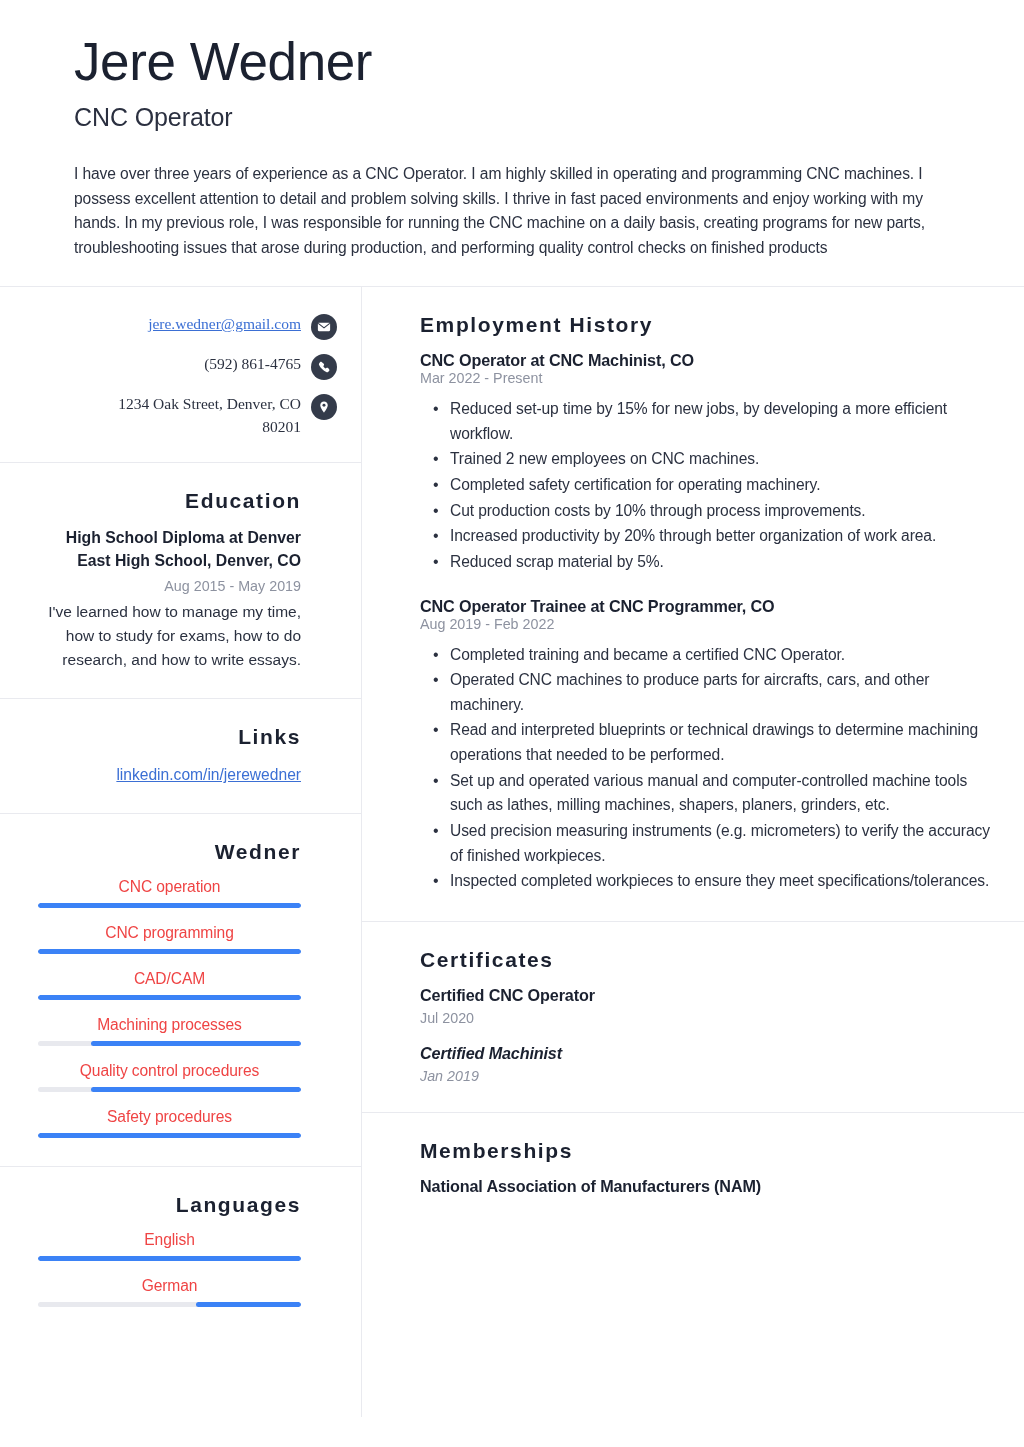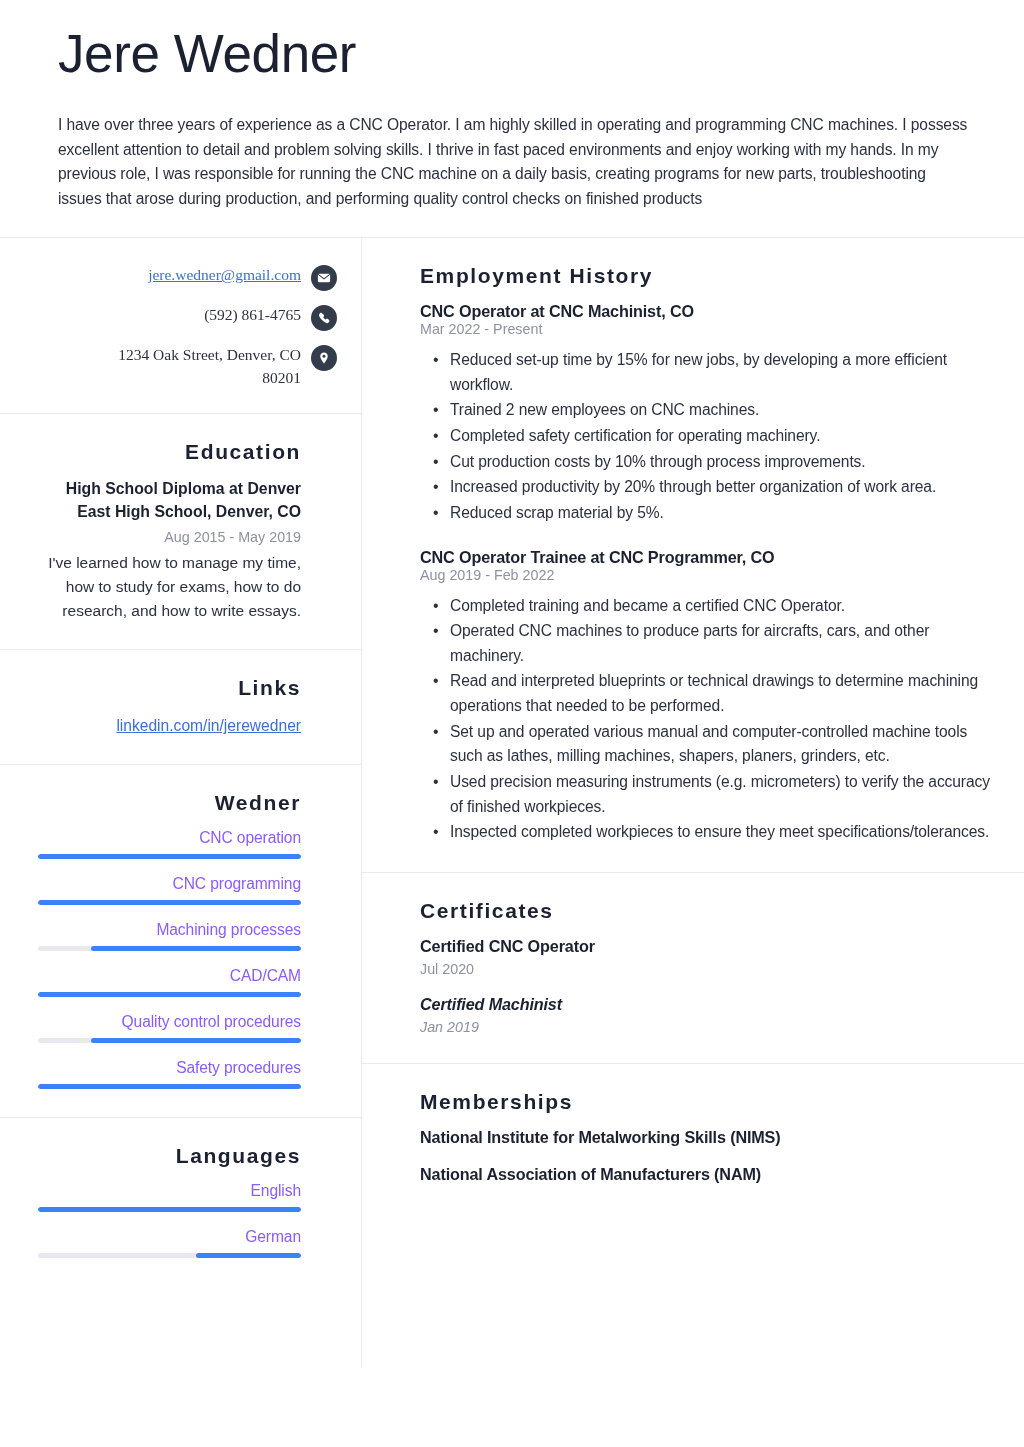--- a/index.html
+++ b/index.html
@@ -14,21 +14,22 @@
   }
   .page {
     width: 1024px;
     min-height: 1447px;
     background: #fff;
     position: relative;
   }
 
   
   .header {
-    padding: 24px 56px 26px 58px;
+    padding: 32px 56px 26px 58px;
+    margin-left: 16px;
   }
   .full-name {
     font-size: 53px;
     font-weight: 400;
     letter-spacing: -0.4px;
     line-height: 1.12;
     color: #1b2130;
   }
   .job-title {
     font-size: 25px;
@@ -145,23 +146,23 @@
   .link-item {
     font-size: 15.6px;
     line-height: 1.5;
   }
 
   
   .bar-item { margin-bottom: 16px; }
   .bar-item:last-child { margin-bottom: 2px; }
   .bar-label {
     font-size: 15.6px;
-    color: #8b5cf6;
+    color: #ef4444;
     margin-bottom: 7px;
-    text-align: right;
+    text-align: center;
     letter-spacing: -0.1px;
   }
   .bar-track {
     height: 5px;
     background: #e8e9ee;
     border-radius: 3px;
     overflow: hidden;
     display: flex;
     justify-content: flex-end;
   }
@@ -241,20 +242,21 @@
   }
   .member-item:last-child { margin-bottom: 0; }
 </style>
 </head>
 <body>
 
 <div class="page">
 
   <div class="header">
     <h1 class="full-name">Jere Wedner</h1>
+    <div class="job-title">CNC Operator</div>
     <p class="summary">I have over three years of experience as a CNC Operator. I am highly skilled in operating and programming CNC machines. I possess excellent attention to detail and problem solving skills. I thrive in fast paced environments and enjoy working with my hands. In my previous role, I was responsible for running the CNC machine on a daily basis, creating programs for new parts, troubleshooting issues that arose during production, and performing quality control checks on finished products</p>
   </div>
   <div class="hrule"></div>
 
   <div class="body-wrap">
 
     <div class="col-left">
 
       <div class="lblock contact">
         <div class="contact-row">
@@ -312,29 +314,29 @@
                 <div class="bar-fill" style="width: 100%;"></div>
               </div>
             </div>
             <div class="bar-item">
               <div class="bar-label">CNC programming</div>
               <div class="bar-track">
                 <div class="bar-fill" style="width: 100%;"></div>
               </div>
             </div>
             <div class="bar-item">
+              <div class="bar-label">CAD/CAM</div>
+              <div class="bar-track">
+                <div class="bar-fill" style="width: 100%;"></div>
+              </div>
+            </div>
+            <div class="bar-item">
               <div class="bar-label">Machining processes</div>
               <div class="bar-track">
                 <div class="bar-fill" style="width: 80%;"></div>
-              </div>
-            </div>
-            <div class="bar-item">
-              <div class="bar-label">CAD/CAM</div>
-              <div class="bar-track">
-                <div class="bar-fill" style="width: 100%;"></div>
               </div>
             </div>
             <div class="bar-item">
               <div class="bar-label">Quality control procedures</div>
               <div class="bar-track">
                 <div class="bar-fill" style="width: 80%;"></div>
               </div>
             </div>
             <div class="bar-item">
               <div class="bar-label">Safety procedures</div>
@@ -407,20 +409,19 @@
             <div class="cert-item">
               <div class="cert-name">Certified Machinist</div>
               <div class="cert-date">Jan 2019</div>
             </div>
           </div>
       </div>
 
       <div class="rblock last">
         <div class="section-head-right">Memberships</div>
         <div id="memberships-list">
-            <div class="member-item">National Institute for Metalworking Skills (NIMS)</div>
             <div class="member-item">National Association of Manufacturers (NAM)</div>
           </div>
       </div>
 
     </div>
   </div>
 </div>
 
 </body></html>

